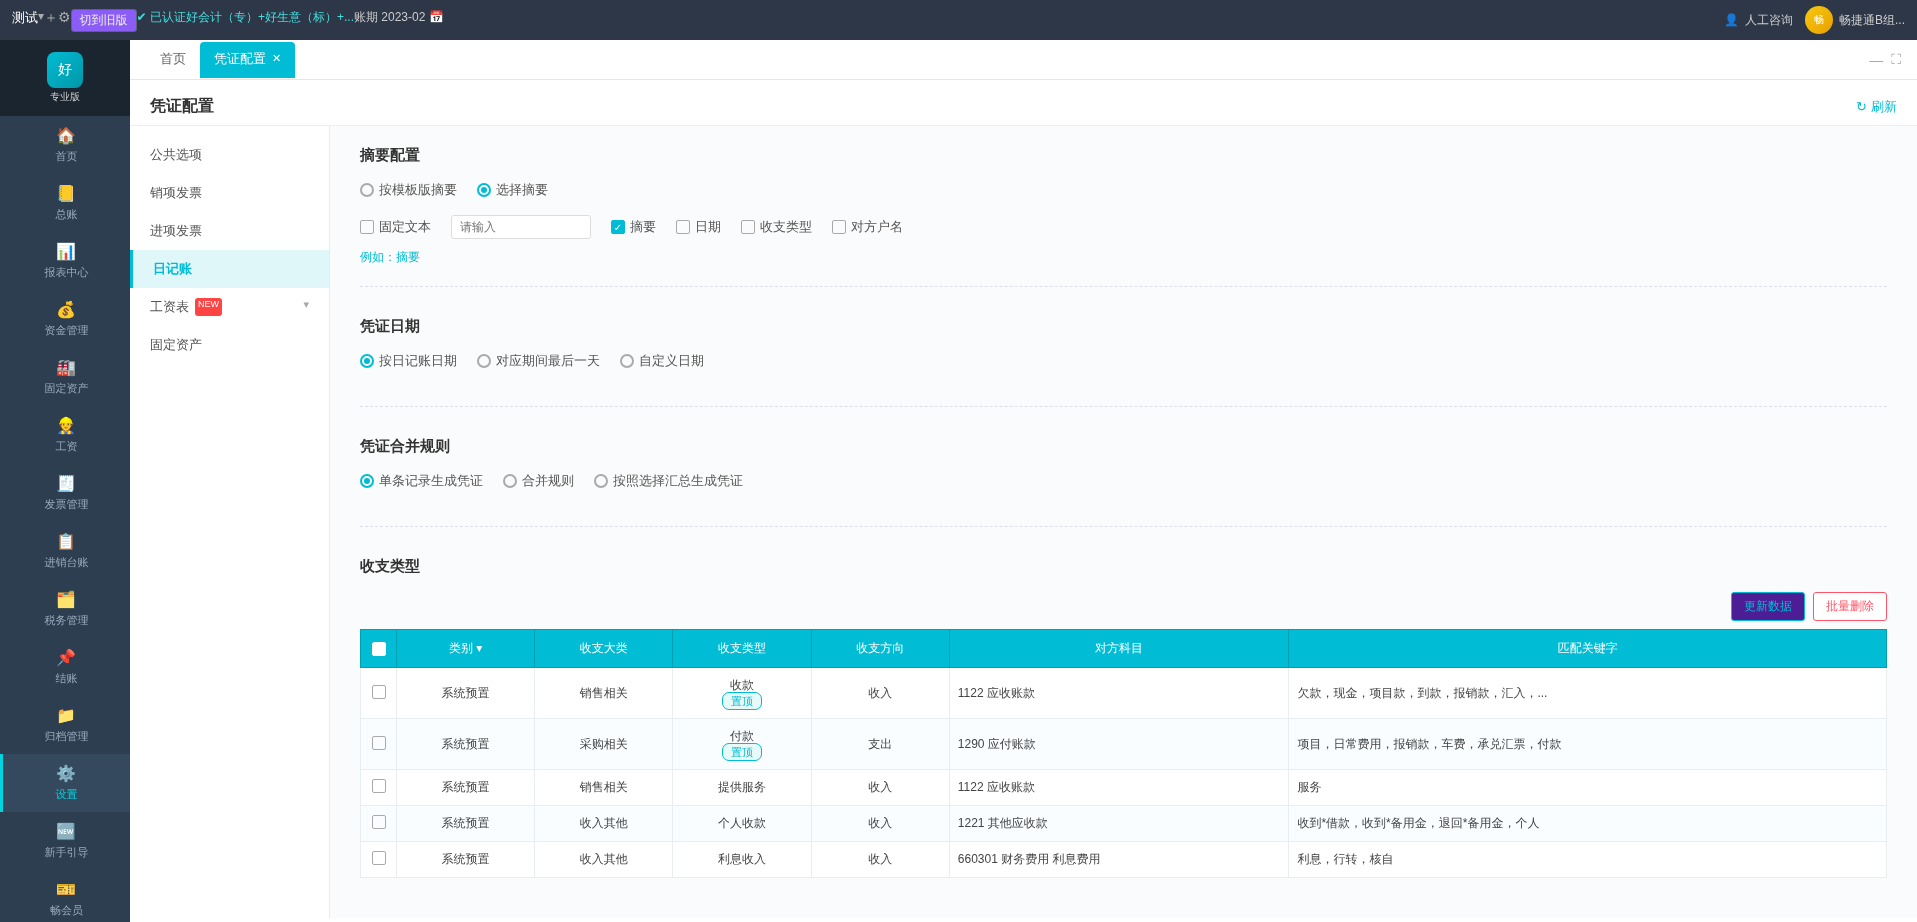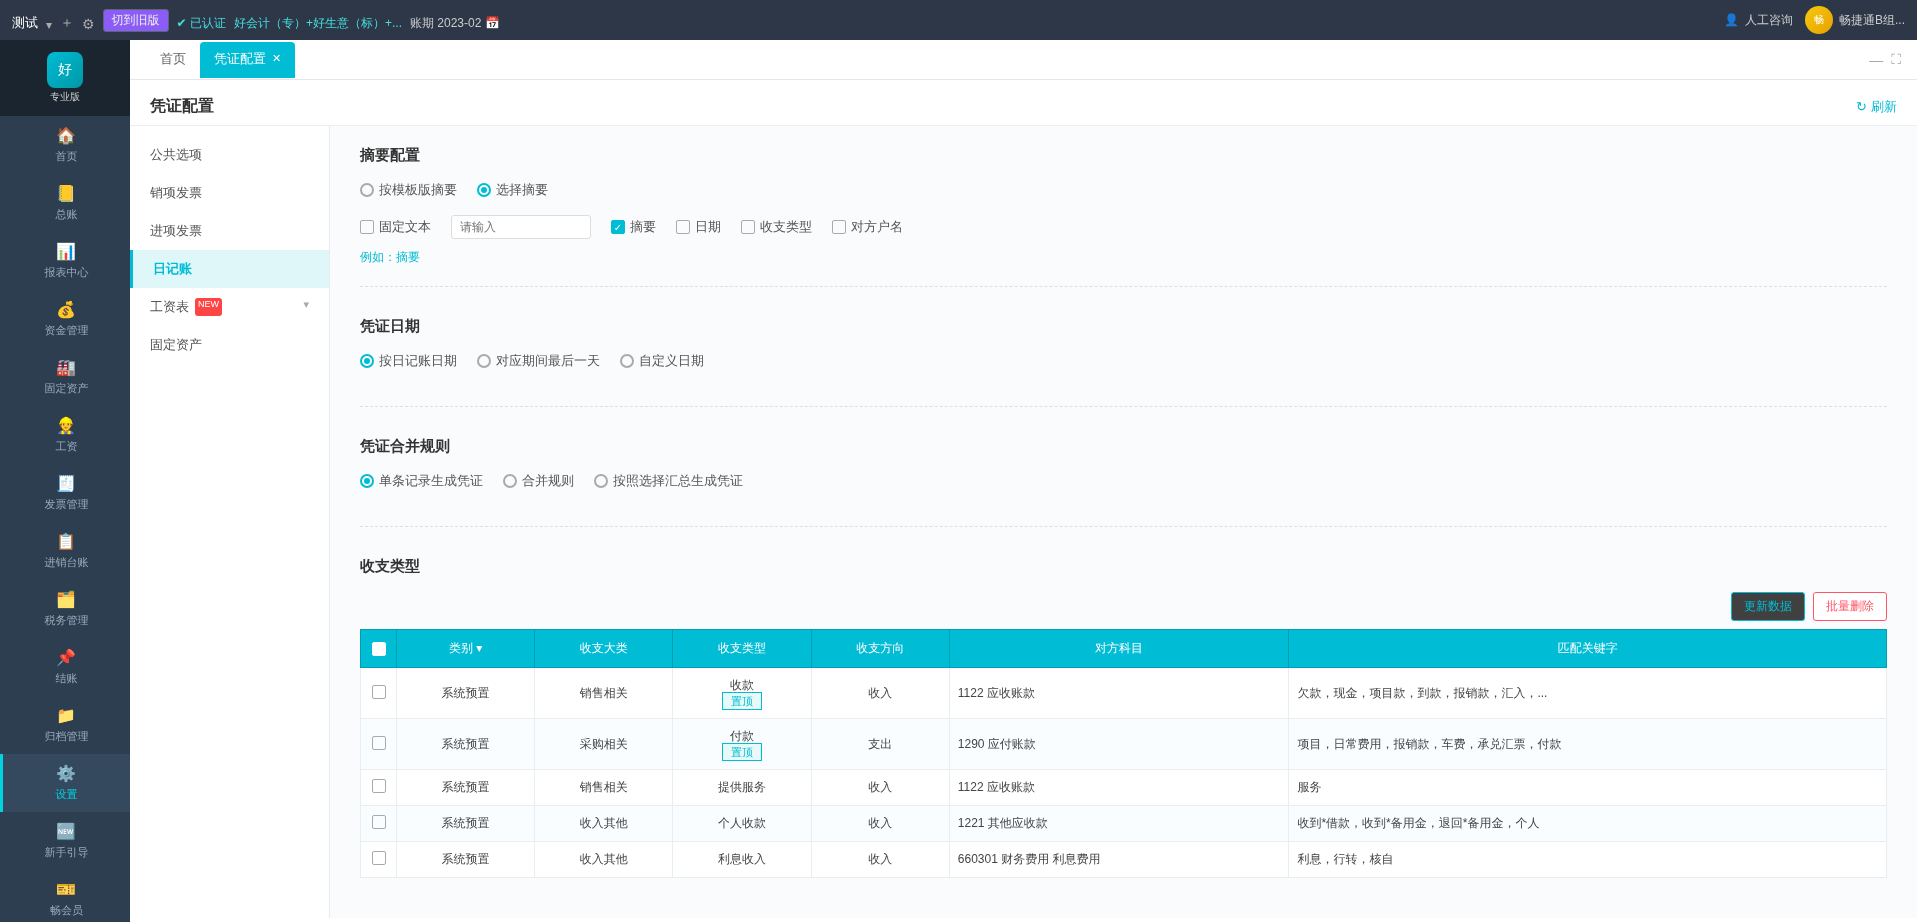--- a/index.html
+++ b/index.html
@@ -1,20 +1,20 @@
 <!DOCTYPE html>
 <html><head>
   <meta charset="utf-8">
   <style>
     * { margin: 0; padding: 0; box-sizing: border-box; }
     body { font-family: 'Microsoft YaHei', Arial, sans-serif; font-size: 13px; color: #333; background: #f0f2f5; display: flex; flex-direction: column; height: 922px; overflow: hidden; }
 
     
     .top-bar { height: 40px; background: #2d3748; display: flex; align-items: center; padding: 0 12px; color: #ccc; font-size: 13px; flex-shrink: 0; }
-    .top-bar-left { display: flex; align-items: flex-end; gap: 8px; flex: 1; }
+    .top-bar-left { display: flex; align-items: flex-start; flex: 1; }
     .top-bar-title { color: #fff; font-size: 13px; }
     .top-bar-arrow { color: #aaa; font-size: 12px; }
     .top-bar-btn { background: #8b5cf6; border: 1px solid #5a6578; color: #eee; padding: 2px 8px; border-radius: 3px; font-size: 12px; cursor: pointer; }
     .top-bar-tag { color: #4dd; font-size: 12px; }
     .top-bar-period { color: #ccc; font-size: 12px; display: flex; align-items: center; gap: 4px; }
     .top-bar-right { display: flex; align-items: center; gap: 12px; }
     .top-bar-user { display: flex; align-items: center; gap: 6px; color: #ccc; font-size: 12px; }
     .avatar { width: 28px; height: 28px; border-radius: 50%; background: linear-gradient(135deg, #f6c90e, #e8a000); display: flex; align-items: center; justify-content: center; font-size: 10px; color: #fff; }
 
     
@@ -76,33 +76,33 @@
     .checkbox-box { width: 14px; height: 14px; border: 1px solid #aaa; border-radius: 2px; display: flex; align-items: center; justify-content: center; flex-shrink: 0; }
     .checkbox-box.checked { background: #00bcd4; border-color: #00bcd4; color: #fff; font-size: 10px; }
     .text-input { border: 1px solid #ddd; border-radius: 3px; padding: 4px 8px; font-size: 12px; color: #999; width: 140px; outline: none; }
 
     .example-text { color: #00bcd4; font-size: 12px; margin-top: 0; }
 
     
     .table-section { margin-top: 10px; }
     .table-toolbar { display: flex; justify-content: flex-end; gap: 8px; margin-bottom: 8px; }
     .table-btn { padding: 5px 12px; border: 1px solid; border-radius: 3px; font-size: 12px; cursor: pointer; }
-    .table-btn.primary { background: #404040; border-color: #00bcd4; color: #00bcd4; }
+    .table-btn.primary { background: #4c1d95; border-color: #00bcd4; color: #00bcd4; }
     .table-btn.danger { background: #fff; border-color: #f56; color: #f56; }
 
     table { width: 100%; border-collapse: collapse; font-size: 12px; }
     thead tr { background: #00bcd4; color: #fff; }
     thead th { padding: 10px 8px; text-align: center; font-weight: normal; border: 1px solid #00a0b0; }
     tbody tr { background: #fff; }
     tbody tr:nth-child(even) { background: #f9fdff; }
     tbody td { padding: 9px 8px; text-align: center; border: 1px solid #e8edf0; color: #444; }
     .th-checkbox { width: 36px; }
     .td-checkbox { width: 36px; }
 
-    .tag-btn { background: #e8faf8; border: 1px solid #00bcd4; color: #00bcd4; border-radius: 0; padding: 2px 8px; font-size: 11px; cursor: pointer; }
+    .tag-btn { background: #e8faf8; border: 1px solid #00bcd4; color: #00bcd4; border-radius: 7px; padding: 2px 8px; font-size: 11px; cursor: pointer; }
     .text-left { text-align: left !important; }
   </style>
 </head>
 <body>
 
 <div class="top-bar">
   <div class="top-bar-left">
     <span class="top-bar-title">测试</span>
     <span class="top-bar-arrow">▾</span>
     <span style="color:#aaa;font-size:14px;">＋</span>

